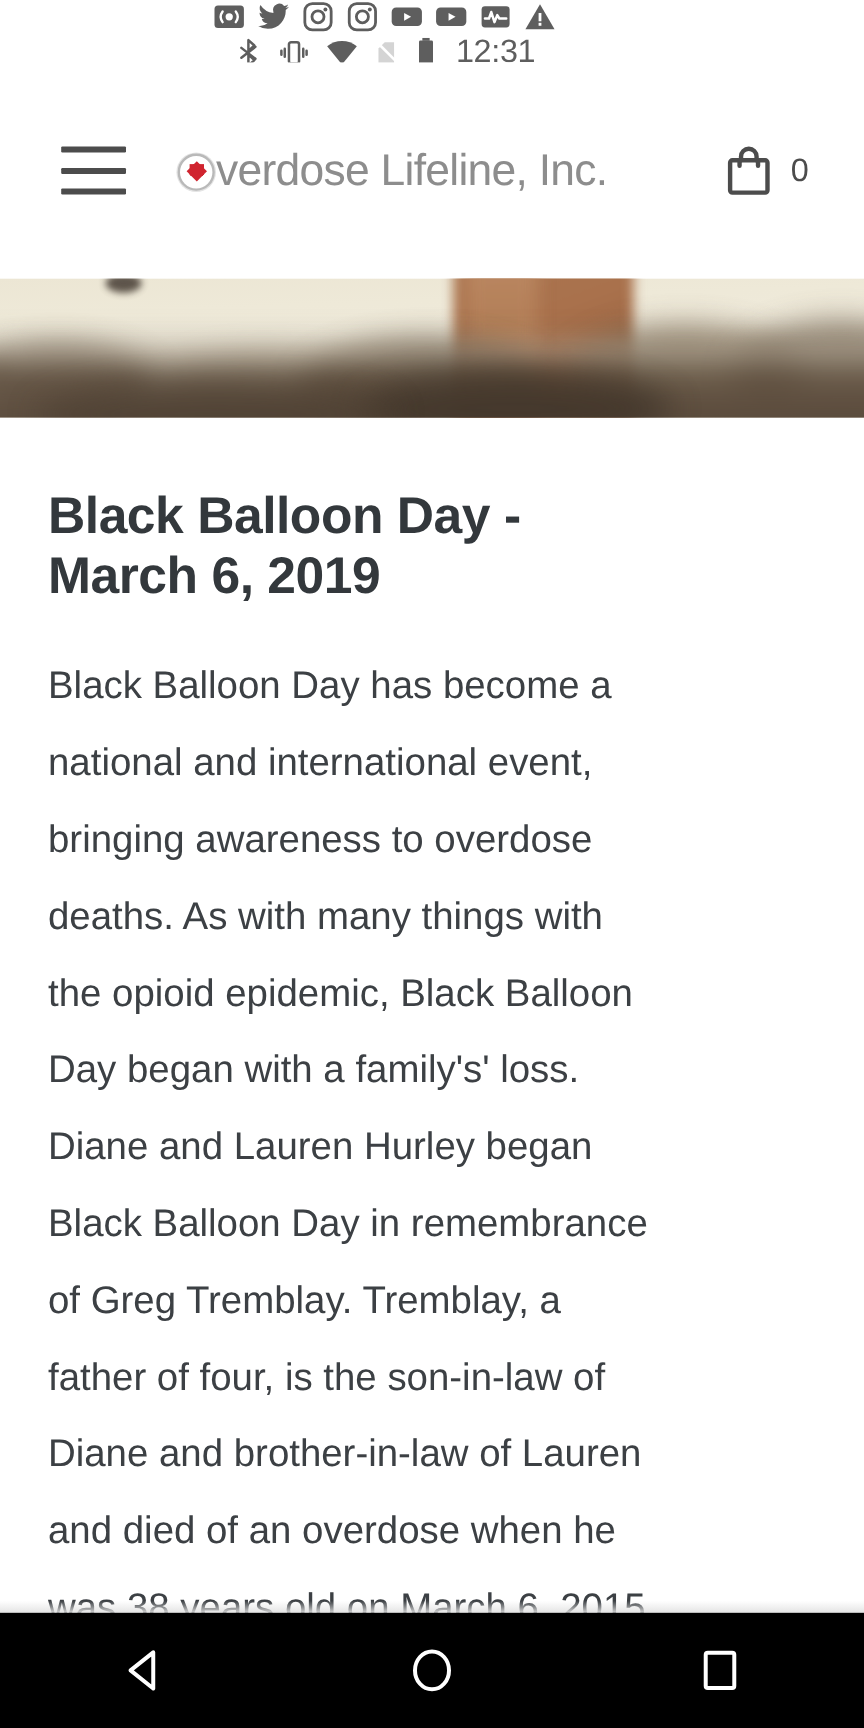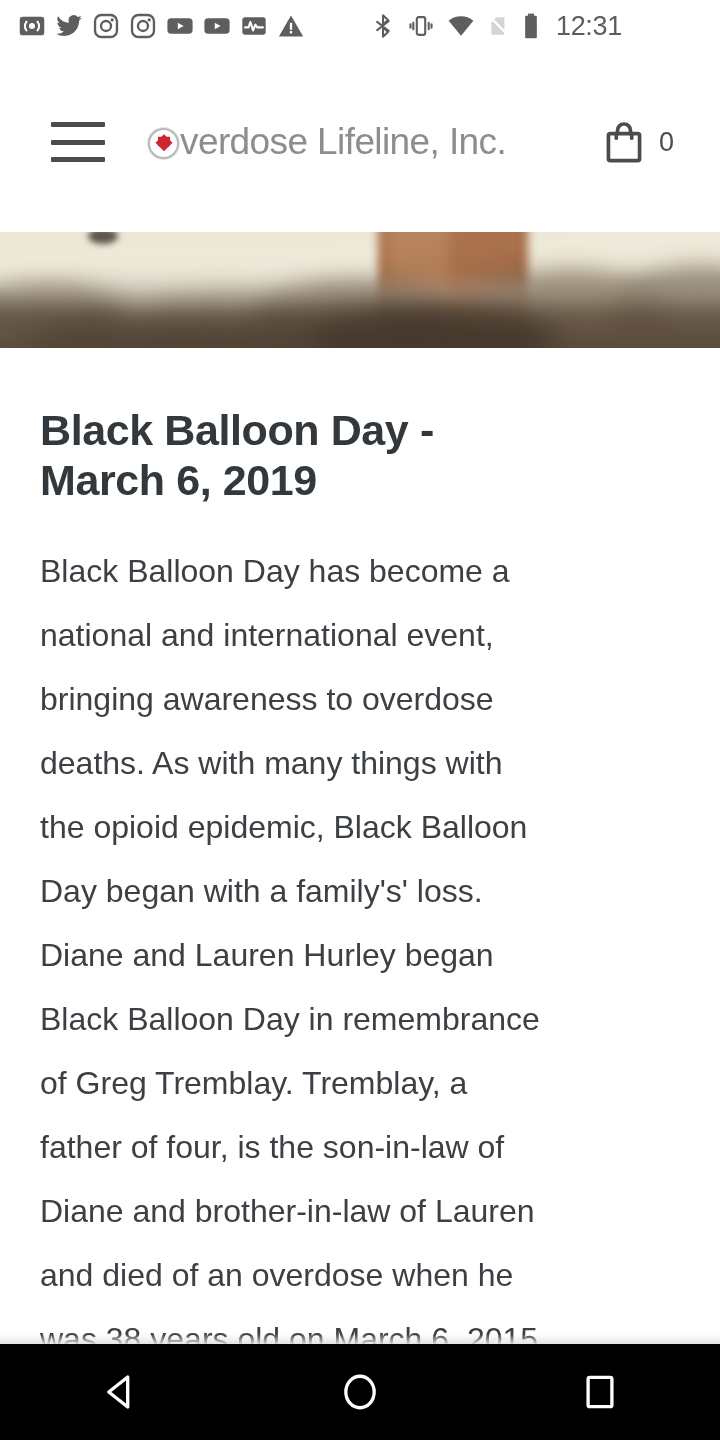--- a/index.html
+++ b/index.html
@@ -10,20 +10,21 @@
     overflow:hidden;
   }
   .phone { position:relative; width:720px; height:1440px; background:#fff; }
 
   
   .status-bar {
     position:absolute; top:0; left:0; width:636px; height:52px;
     background:#ffffff;
     display:flex; align-items:center; justify-content:space-between;
     padding:0 14px 0 18px;
+    flex-direction:column;
   }
   .status-left { display:flex; align-items:center; gap:9px; }
   .status-right { display:flex; align-items:center; gap:11px; }
   .sicon { display:block; }
   .status-time {
     font-size:27px; color:#5e5e5e; letter-spacing:-0.3px;
     font-family:"Liberation Sans", sans-serif; margin-left:5px;
   }
 
   

